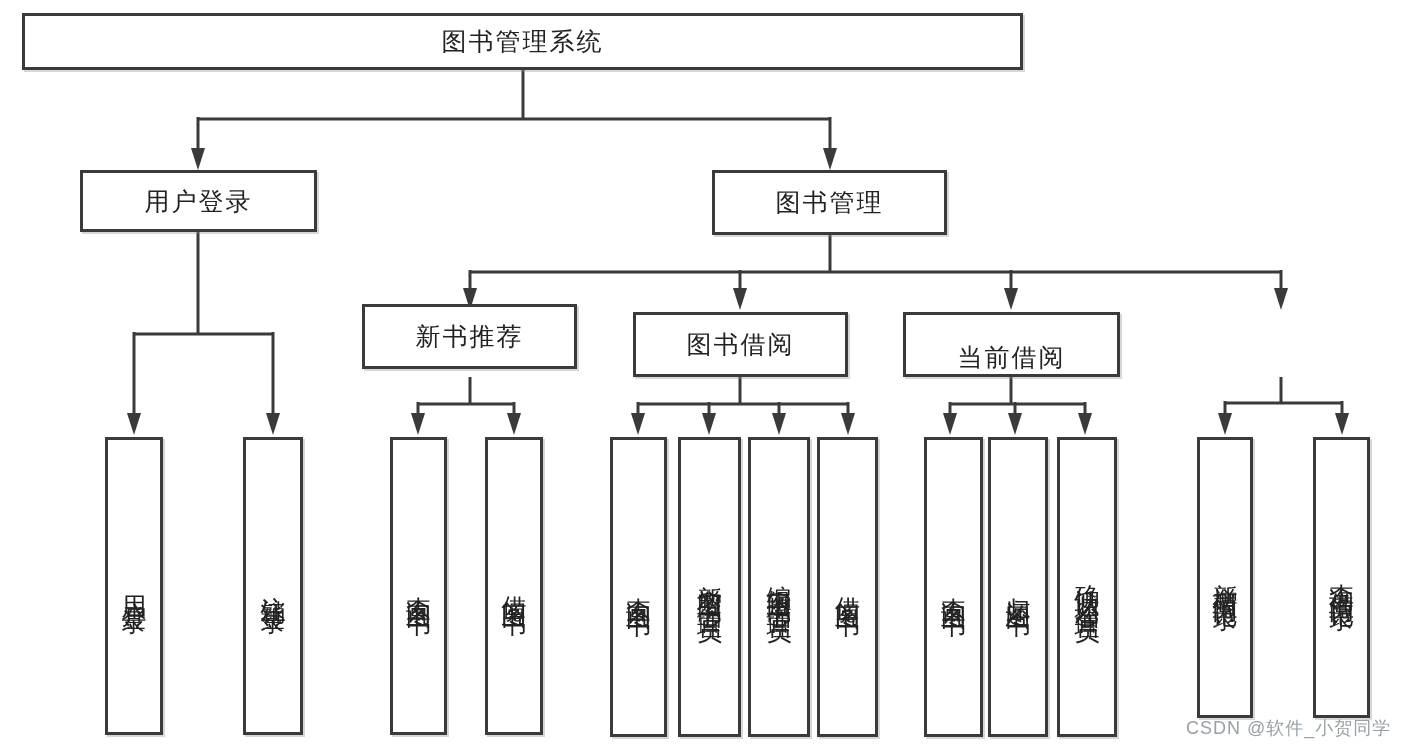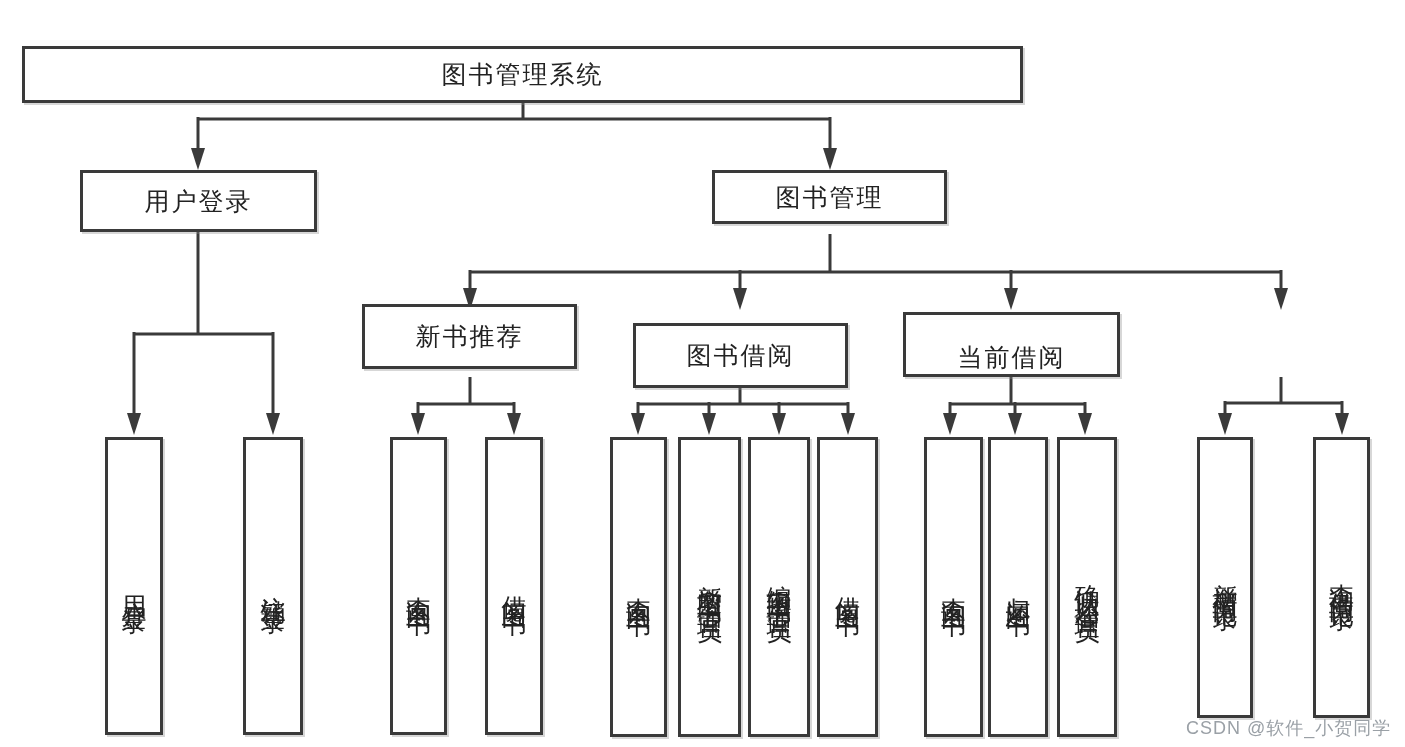--- a/index.html
+++ b/index.html
@@ -140,35 +140,35 @@
     <g>
       <line x1="1225" y1="401" x2="1225" y2="417"></line>
         <polygon points="1218,413 1232,413 1225,435"></polygon>
     </g>
     <g>
       <line x1="1342" y1="401" x2="1342" y2="417"></line>
         <polygon points="1335,413 1349,413 1342,435"></polygon>
     </g>
   </svg>
 
-  <div class="node hbox" style="left:22px;top:13px;width:1001px;height:57px;margin-top:33px;">
+  <div class="node hbox" style="left:22px;top:13px;width:1001px;height:57px;">
     <span>图书管理系统</span>
   </div>
 
   <div class="node hbox" style="left:80px;top:170px;width:237px;height:62px;">
     <span>用户登录</span>
   </div>
-  <div class="node hbox" style="left:712px;top:170px;width:235px;height:54px;">
+  <div class="node hbox" style="left:712px;top:170px;width:235px;height:65px;">
     <span>图书管理</span>
   </div>
 
   <div class="node hbox" style="left:362px;top:304px;width:215px;height:65px;">
     <span>新书推荐</span>
   </div>
-  <div class="node hbox" style="left:633px;top:312px;width:215px;height:65px;margin-top:11px;">
+  <div class="node hbox" style="left:633px;top:312px;width:215px;height:65px;">
     <span>图书借阅</span>
   </div>
   <div class="node hbox" style="left:903px;top:312px;width:217px;height:65px;align-items:flex-end;">
     <span>当前借阅</span>
   </div>
 
   <div class="node vbox" style="left:105px;top:437px;width:58px;height:298px;">
     <span>用户登录</span>
   </div>
   <div class="node vbox" style="left:243px;top:437px;width:60px;height:298px;">

